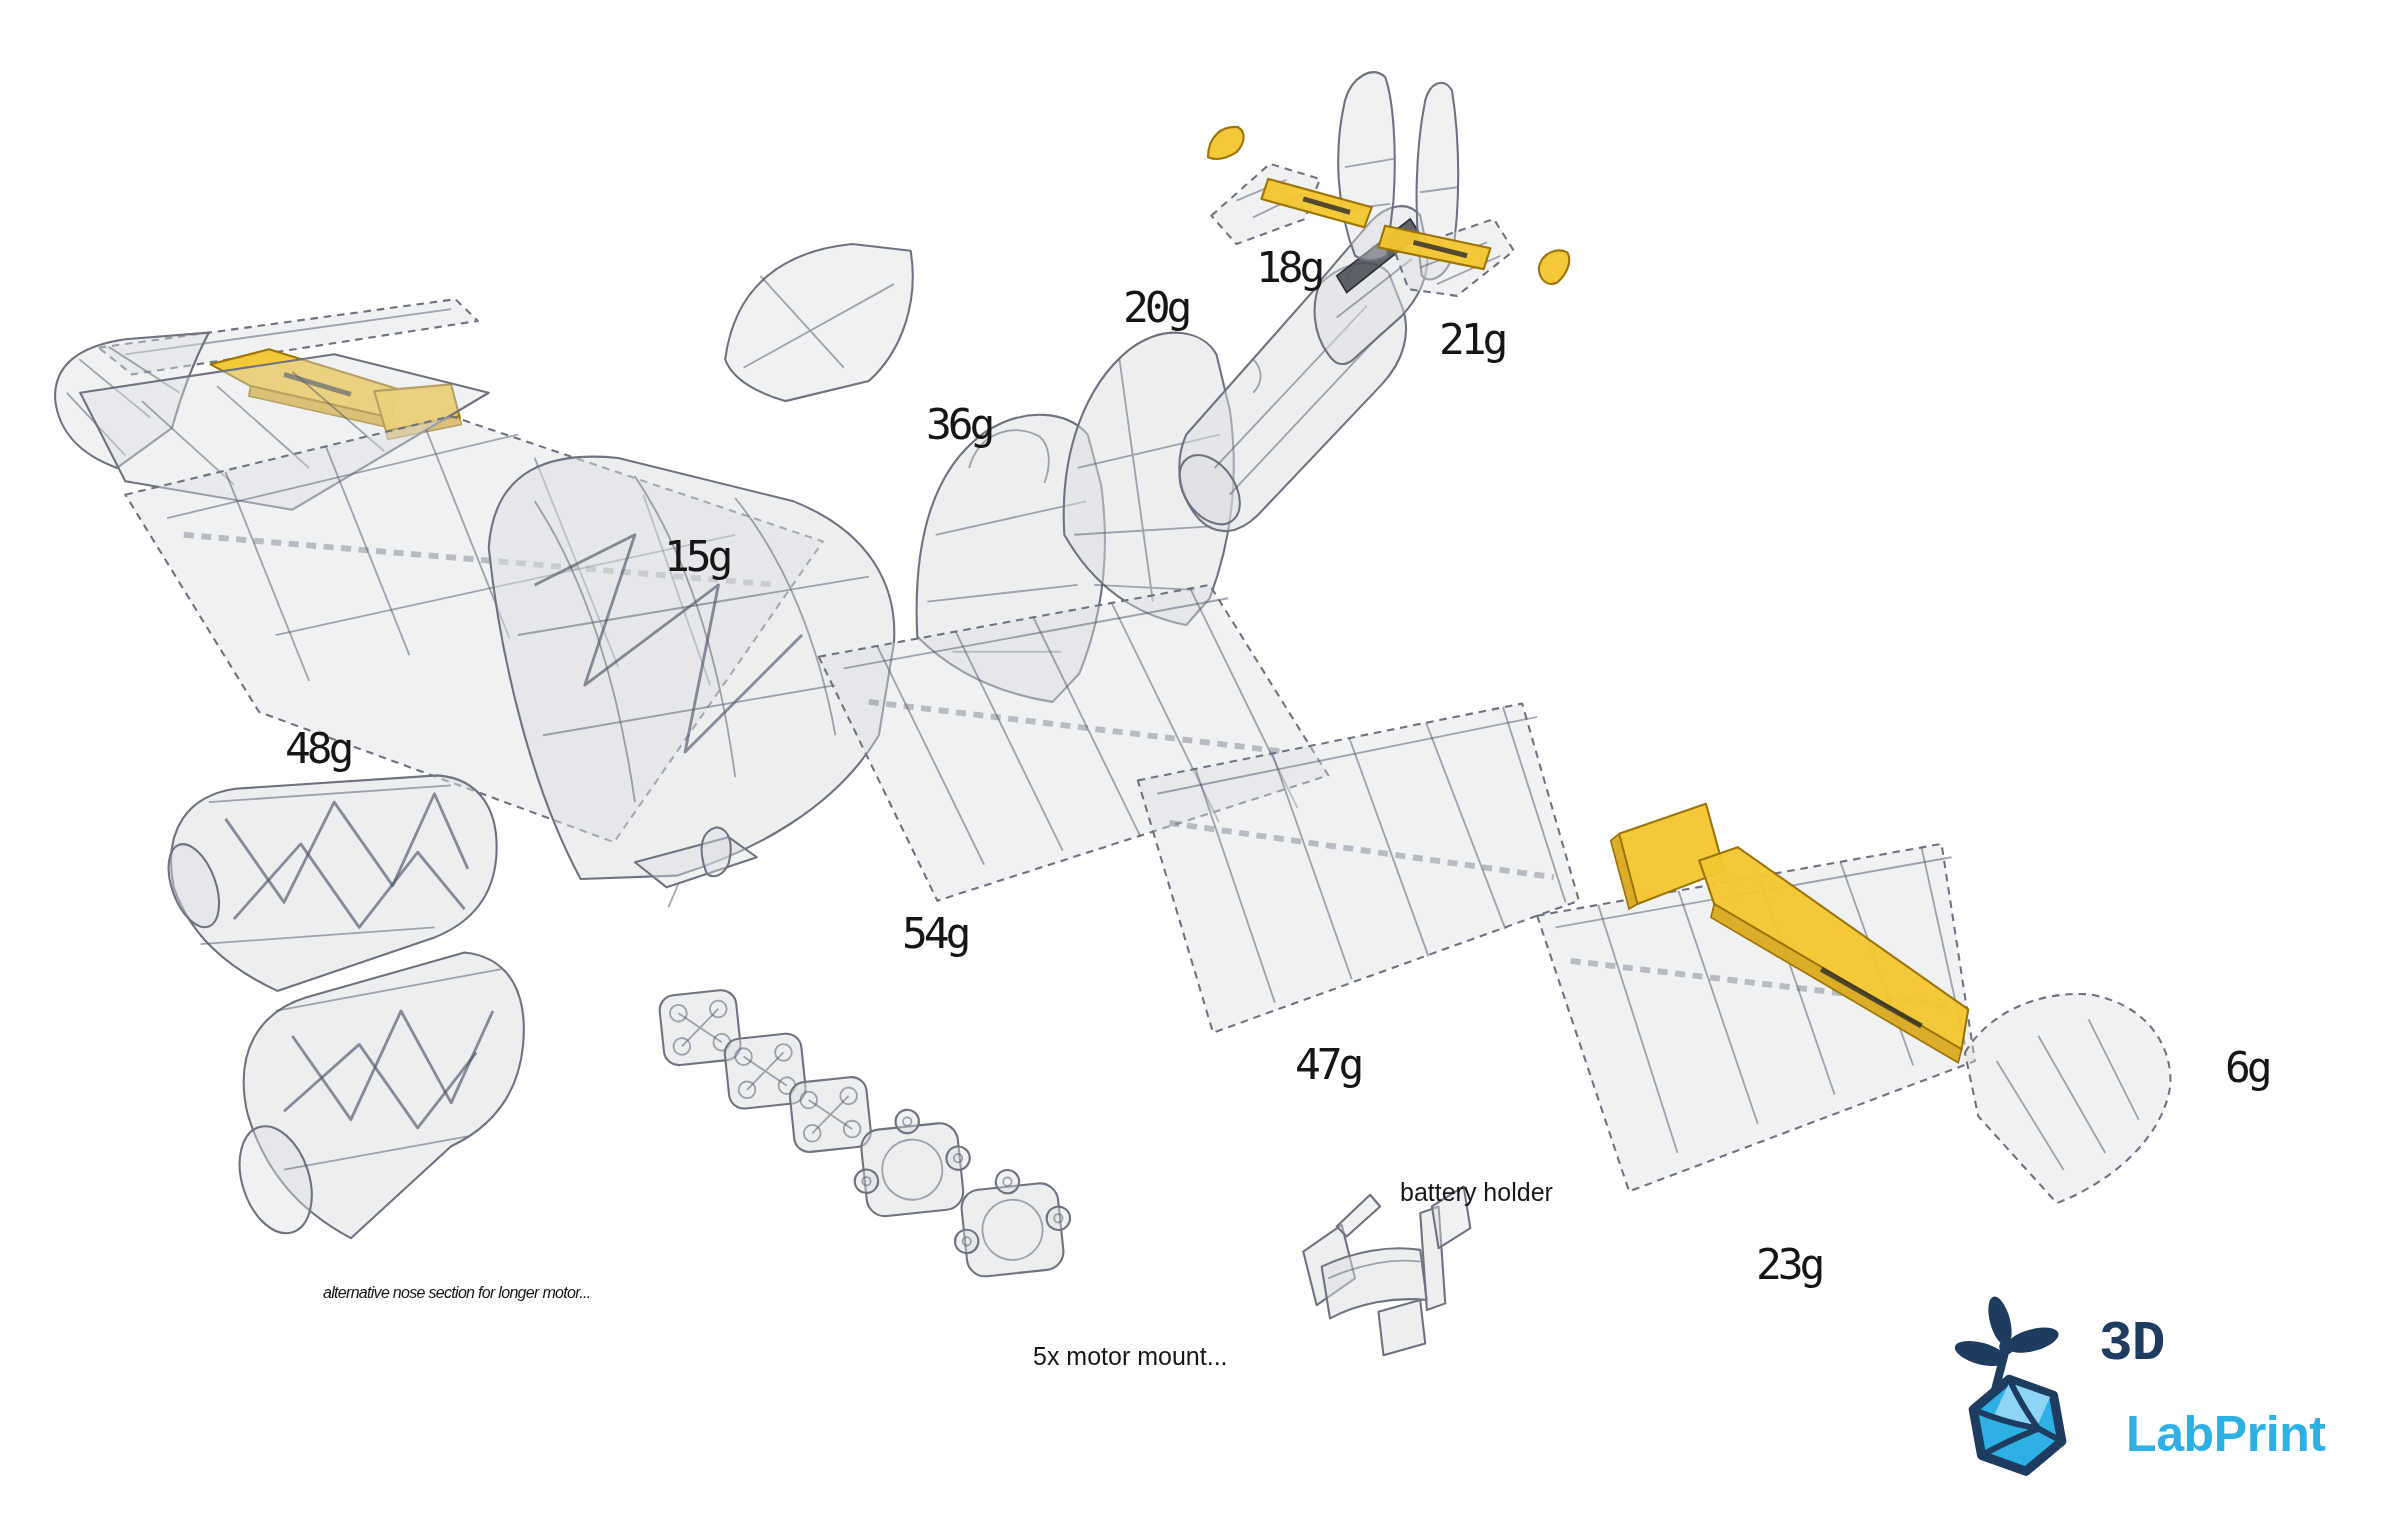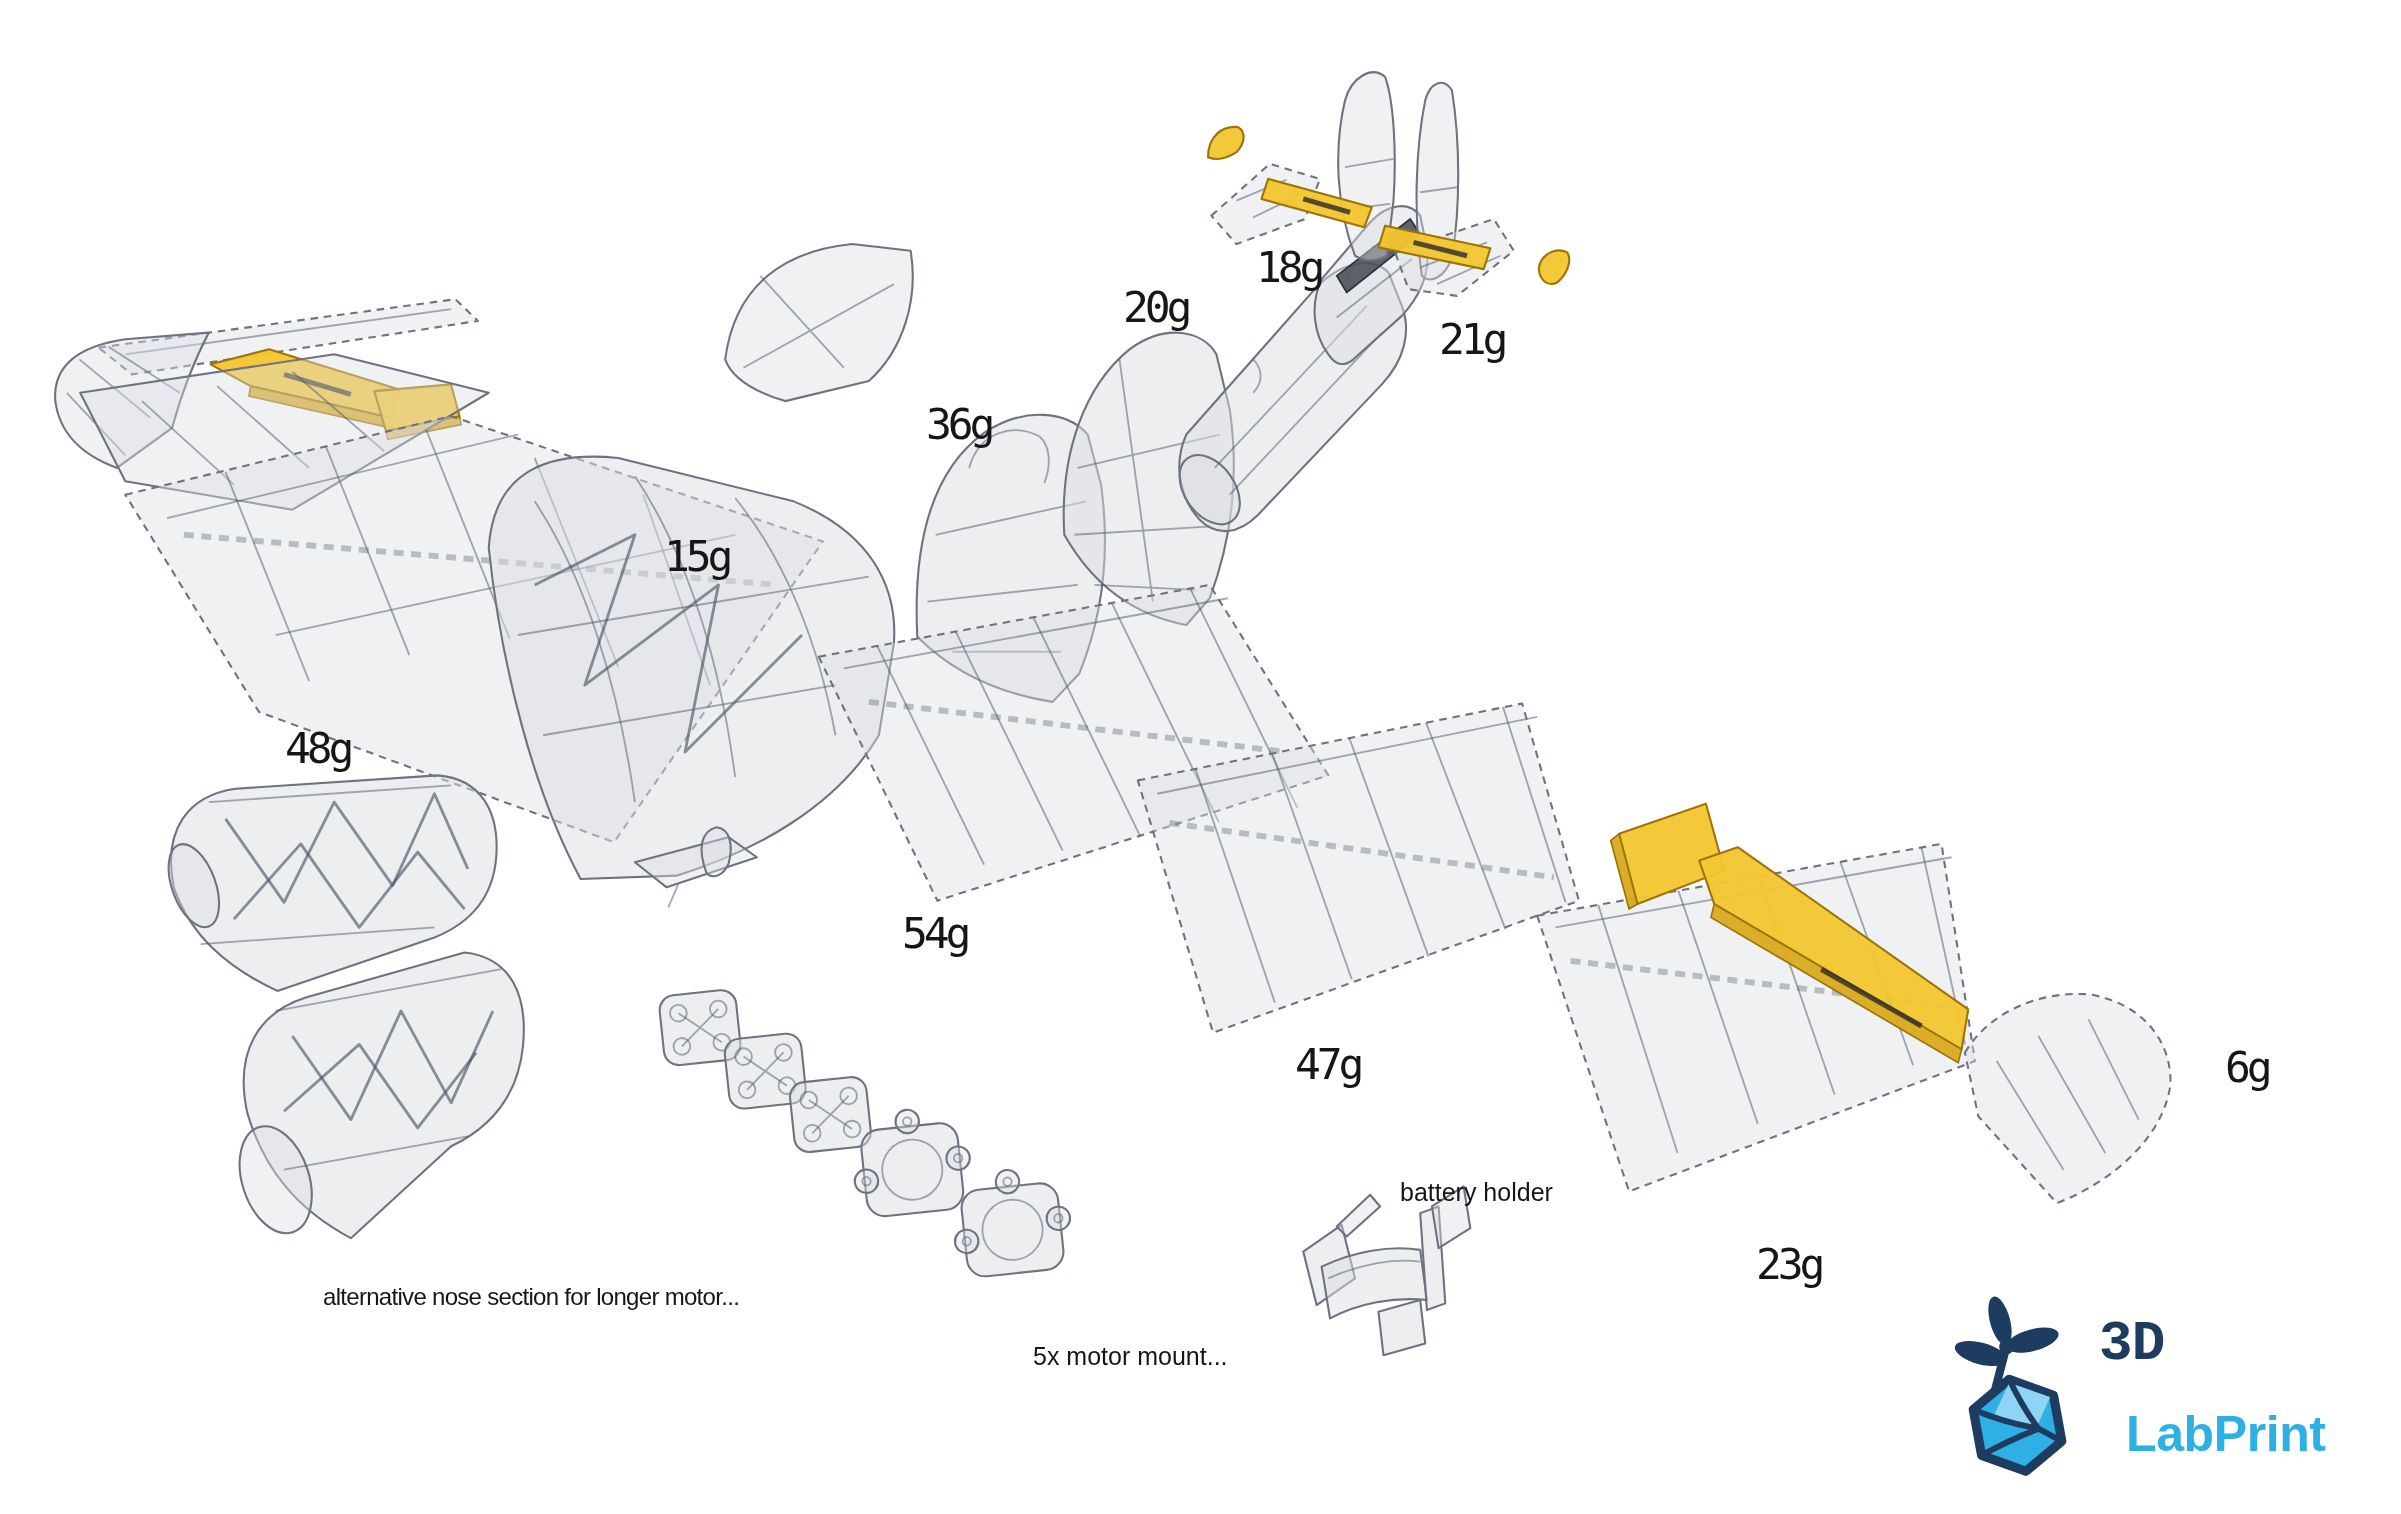--- a/index.html
+++ b/index.html
@@ -29,21 +29,21 @@
     position:absolute;line-height:1;white-space:nowrap;
     font-family:"DejaVu Sans Mono",monospace;
     font-size:43px;letter-spacing:-4.2px;
     color:var(--label-text,#151515);
   }
   .note{
     position:absolute;line-height:1;white-space:nowrap;
     font-family:"Liberation Sans",sans-serif;
     font-size:25px;color:var(--label-text,#151515);text-align:center;
   }
-  .note-condensed{letter-spacing:-0.7px;font-size:24px;}
+  .note-condensed{letter-spacing:-0.7px;font-size:16px;font-style:italic;}
 
   
   .logo-3d{
     position:absolute;left:2099px;top:1316px;line-height:1;
     font-family:Liberation Mono, monospace;font-weight:bold;
     font-size:56px;letter-spacing:-0.8px;color:var(--logo-navy,#1d3c60);
   }
   .logo-labprint{
     position:absolute;left:2097px;top:1409px;line-height:1;
     font-family:"Liberation Sans",sans-serif;font-weight:bold;

